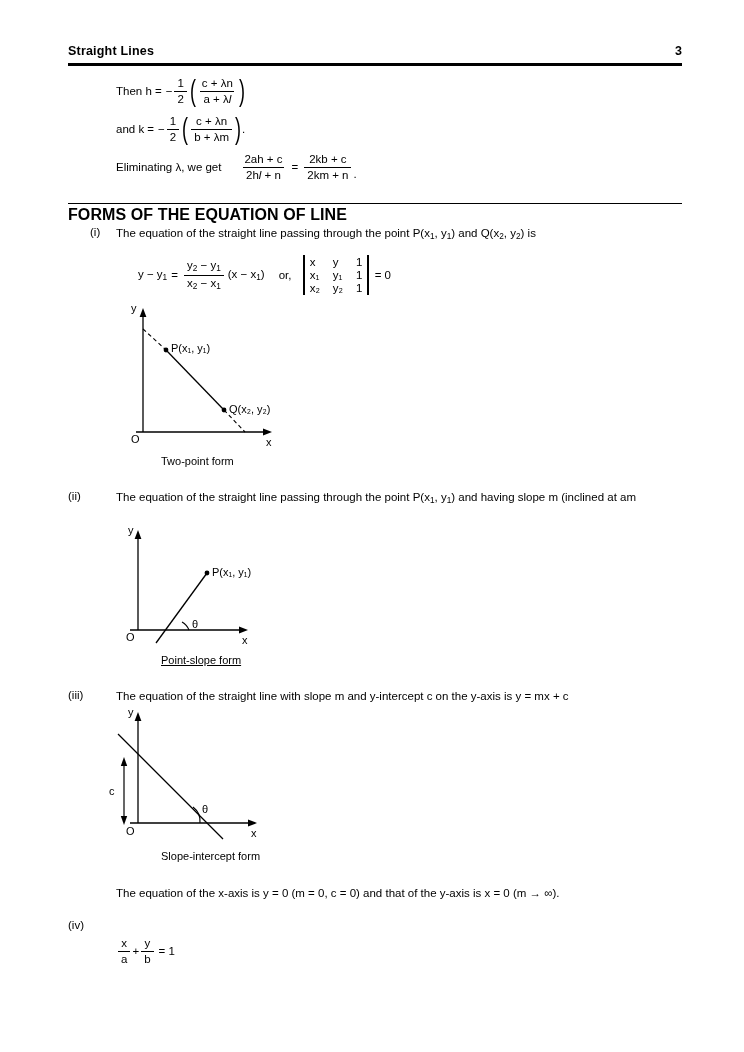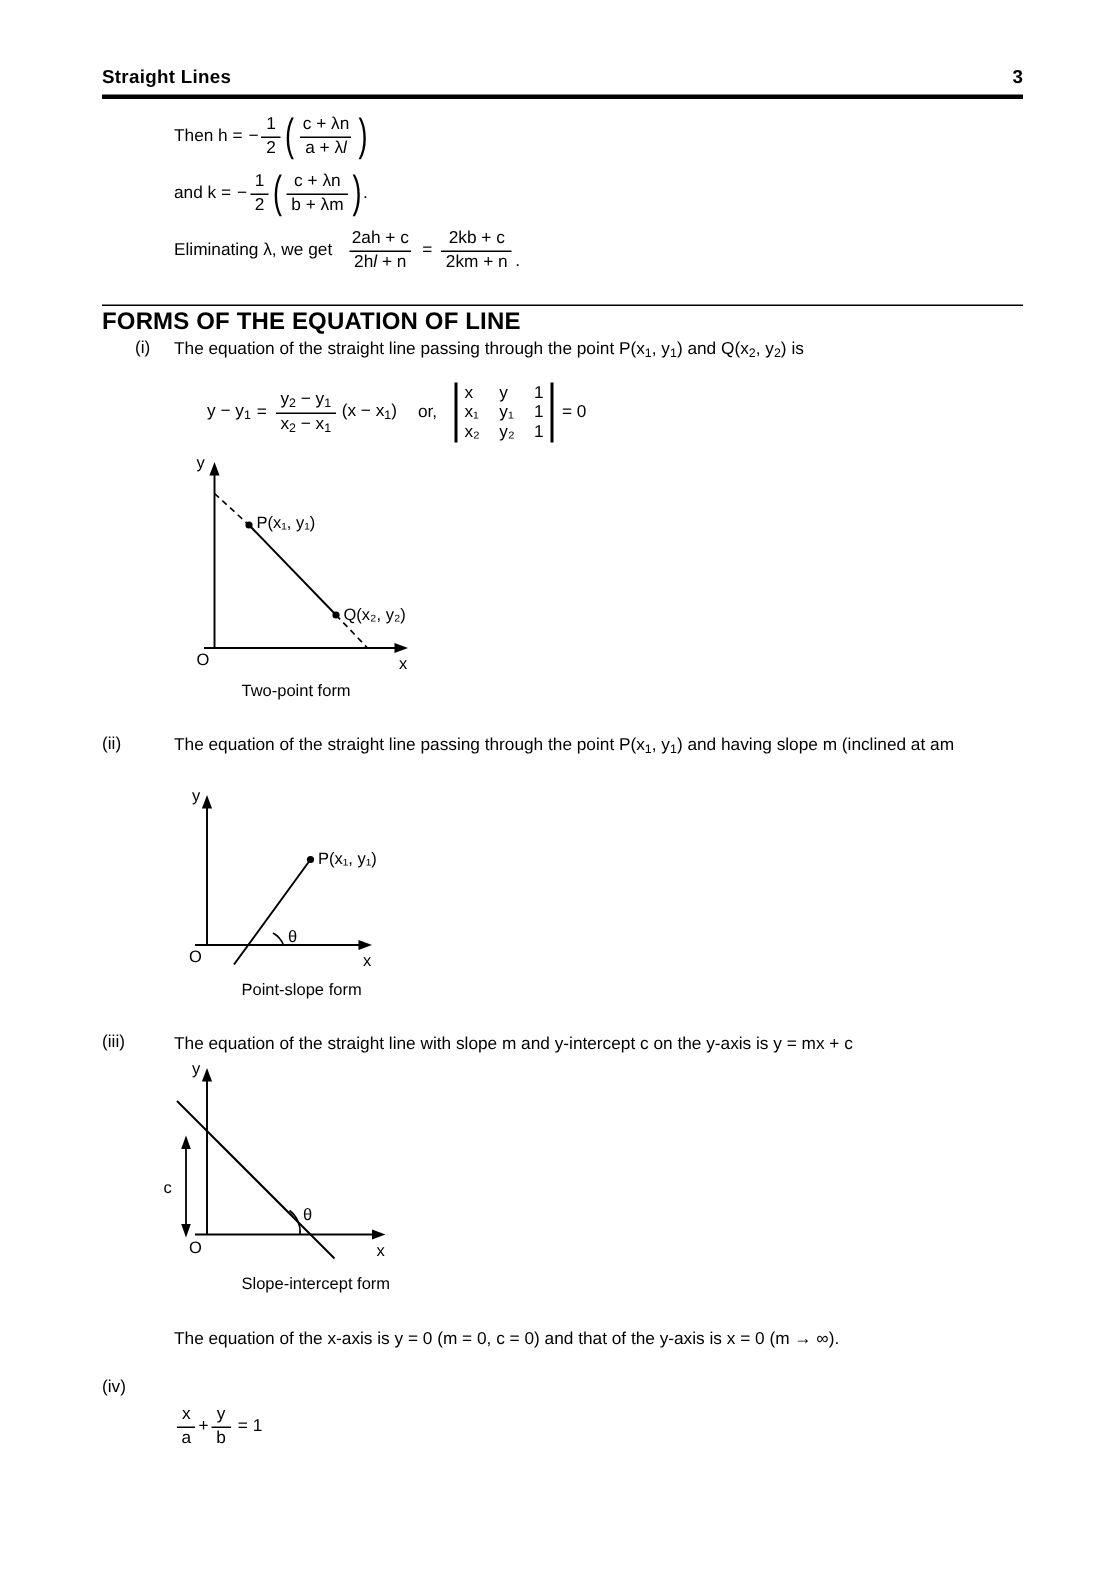--- a/index.html
+++ b/index.html
@@ -178,21 +178,21 @@
     <span class="frac">
       <span class="num">c + λn</span>
       <span class="den">b + λm</span>
     </span>
     <span class="paren">)</span>
     <span>.</span>
   </div>
 
   <div class="mrow" style="left:112px; top:153px;">
     <span>Eliminating λ, we get</span>
-    <span class="frac" style="margin-left:10px;">
+    <span class="frac" style="margin-left:20px;">
       <span class="num">2ah + c</span>
       <span class="den"><span>2h</span><span class="ital">l</span><span> + n</span></span>
     </span>
     <span style="margin:0 4px;">=</span>
     <span class="frac">
       <span class="num">2kb + c</span>
       <span class="den">2km + n</span>
     </span>
     <span style="align-self:flex-end; padding-bottom:2px;">.</span>
   </div>
@@ -282,21 +282,21 @@
 
       <path d="M 78 97 A 16 16 0 0 1 85 105" fill="none" stroke="#000" stroke-width="1.1"></path>
 
       <text class="fig-label" x="24" y="9">y</text>
       <text class="fig-label" x="138" y="119">x</text>
       <text class="fig-label" x="22" y="116">O</text>
       <text class="fig-label" x="108" y="51">P(x₁, y₁)</text>
       <text class="fig-label" x="88" y="103">θ</text>
     </svg>
   </div>
-  <div class="caption" style="left:157px; top:654px;">Point-slope form</div>
+  <div class="caption" style="left:157px; top:654px;text-decoration:underline;">Point-slope form</div>
 
   <div class="roman" style="left:64px; top:689px;">(iii)</div>
   <div class="txt" style="left:112px; top:689px;">The equation of the straight line with slope m and y-intercept c on the y-axis is y = mx + c</div>
 
   <div class="fig" style="left:100px; top:705px;">
     <svg width="280" height="135" viewBox="0 0 280 135">
 
       <line x1="34" y1="118" x2="34" y2="14" stroke="#000" stroke-width="1.3"></line>
       <polygon points="34,7 30.6,16 37.4,16" fill="#000"></polygon>
 

